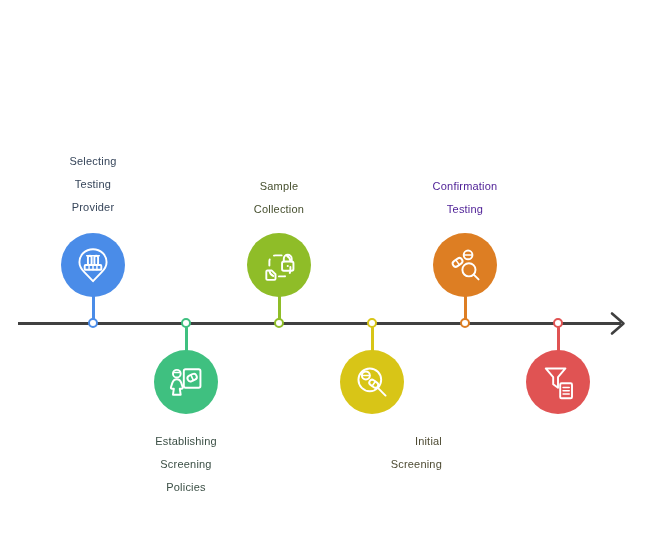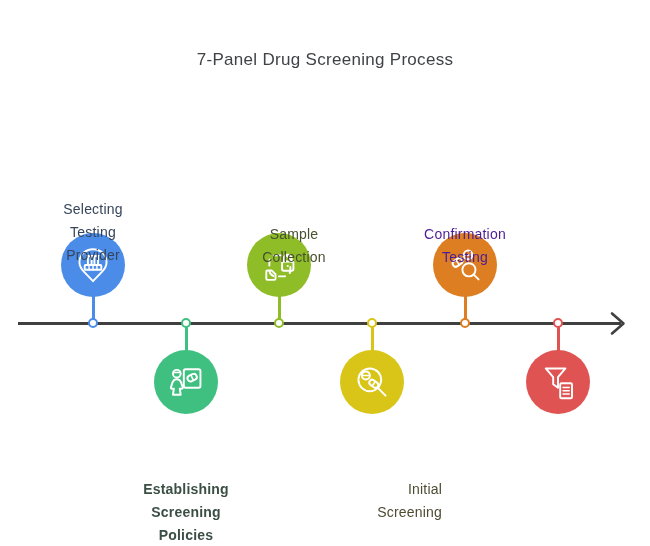--- a/index.html
+++ b/index.html
@@ -7,39 +7,38 @@
     position:relative;width:650px;height:546px;background:#ffffff;overflow:hidden;
     font-family:"Liberation Sans", sans-serif;
   }
   .title{
     position:absolute;top:50px;left:0;width:650px;text-align:center;
     font-size:17px;font-weight:500;letter-spacing:.3px;color:#3F4347;
   }
   .axis{position:absolute;left:0;top:308px;z-index:1;}
   .label{
     position:absolute;z-index:4;text-align:center;white-space:pre-line;
-    font-size:14px;line-height:23px;letter-spacing:.2px;color:#3E464E;margin-top:48px;
+    font-size:11px;line-height:23px;letter-spacing:.2px;color:#3E464E;
   }
   .circle{
     position:absolute;width:64px;height:64px;border-radius:50%;z-index:3;
     display:flex;align-items:center;justify-content:center;
   }
   .circle svg{width:42px;height:42px;display:block;}
   .stem{position:absolute;width:3px;z-index:2;border-radius:1.5px;}
   .dot{
     position:absolute;width:6px;height:6px;border-radius:50%;
     background:#ffffff;border:2.5px solid #999;z-index:5;box-sizing:content-box;
   }
 </style>
 </head>
 <body>
 
 <div class="stage">
 
-  <div class="title" style="color: rgb(63, 67, 71);">7-Panel Drug Screening Process</div>
 
   <svg class="axis" width="650" height="31" viewBox="0 0 650 31">
     <line x1="18" y1="15.5" x2="621" y2="15.5" stroke-width="3" stroke="#404040"></line>
     <polyline points="612,5.5 623.5,15.5 612,25.5" fill="none" stroke-width="2.6" stroke-linecap="round" stroke-linejoin="round" stroke="#404040"></polyline>
   </svg>
 
   <div class="label" style="left: 23px; top: 150px; width: 140px; color: rgb(54, 69, 90);">Selecting
 Testing
 Provider</div>
   <div class="stem" style="left: 91.5px; top: 295px; height: 26px; background-color: rgb(74, 140, 232);"></div>
@@ -48,39 +47,39 @@
     <svg viewBox="0 0 48 48" fill="none" stroke="#ffffff" stroke-width="2.2" stroke-linecap="round" stroke-linejoin="round">
       <path d="M24 6c-8.8 0-15.5 6.6-15.5 14.8 0 4.6 2.4 8.1 5.6 11.4L24 42.5l9.9-10.3c3.2-3.3 5.6-6.8 5.6-11.4C39.5 12.6 32.8 6 24 6z"></path>
       <rect x="18.2" y="13.5" width="4.2" height="10.5" rx="2.1"></rect>
       <rect x="25.6" y="13.5" width="4.2" height="10.5" rx="2.1"></rect>
       <path d="M16.8 13.5h7M24.2 13.5h7" stroke-width="1.8"></path>
       <rect x="14.5" y="24" width="19" height="5.5" rx="1"></rect>
       <path d="M19.5 24v5.5M24 24v5.5M28.5 24v5.5" stroke-width="1.6"></path>
     </svg>
   </div>
 
-  <div class="label" style="left: 111px; top: 430px; width: 150px; color: rgb(59, 79, 69); font-weight: bold;">Establishing
+  <div class="label" style="left: 111px; top: 430px; width: 150px; color: rgb(59, 79, 69);">Establishing
 Screening
 Policies</div>
   <div class="stem" style="left: 184.5px; top: 326px; height: 26px; background-color: rgb(63, 192, 128);"></div>
   <div class="dot" style="left: 180.5px; top: 318px; border-color: rgb(63, 192, 128);"></div>
   <div class="circle" style="left: 154px; top: 350px; background-color: rgb(63, 192, 128);">
     <svg viewBox="0 0 48 48" fill="none" stroke="#ffffff" stroke-width="2.2" stroke-linecap="round" stroke-linejoin="round">
       <rect x="21.5" y="9.5" width="19" height="21" rx="2"></rect>
       <g transform="rotate(-25 31 19)">
         <rect x="25.5" y="15.5" width="11" height="7" rx="3.5"></rect>
         <path d="M31 15.5v7" stroke-width="1.8"></path>
       </g>
       <circle cx="13.5" cy="14.5" r="4.4"></circle>
       <path d="M9.8 13.2h7.4" stroke-width="1.8"></path>
       <path d="M13.5 20.8c-2.8 0-4.3 1.8-5.1 4.2l-1.6 5c-.3 1 .3 1.7 1.2 1.7h2.1l-1 6.8h8.8l-1-6.8h2.1c.9 0 1.5-.7 1.2-1.7l-1.6-5c-.8-2.4-2.3-4.2-5.1-4.2z"></path>
     </svg>
   </div>
 
-  <div class="label" style="left: 224px; top: 175px; width: 140px; color: rgb(71, 80, 47);">Sample
+  <div class="label" style="left: 209px; top: 175px; width: 140px; color: rgb(71, 80, 47);">Sample
 Collection</div>
   <div class="stem" style="left: 277.5px; top: 295px; height: 26px; background-color: rgb(143, 189, 40);"></div>
   <div class="dot" style="left: 273.5px; top: 318px; border-color: rgb(143, 189, 40);"></div>
   <div class="circle" style="left: 247px; top: 233px; background-color: rgb(143, 189, 40);">
     <svg viewBox="0 0 48 48" fill="none" stroke="#ffffff" stroke-width="2.2" stroke-linecap="round" stroke-linejoin="round">
       <rect x="13" y="13" width="24" height="24" rx="7" stroke-dasharray="7 6.5"></rect>
       <path d="M29.5 20v-3.2a4.5 4.5 0 0 1 9 0V20"></path>
       <rect x="27.5" y="20" width="13" height="10.5" rx="2"></rect>
       <circle cx="34" cy="25.2" r="1.2" fill="#ffffff" stroke="none"></circle>
       <path d="M9.5 31.5v8.2c0 .7.6 1.3 1.3 1.3h7.9c.7 0 1.3-.6 1.3-1.3v-5.2l-4.5-4.3h-4.7c-.7 0-1.3.6-1.3 1.3z"></path>

